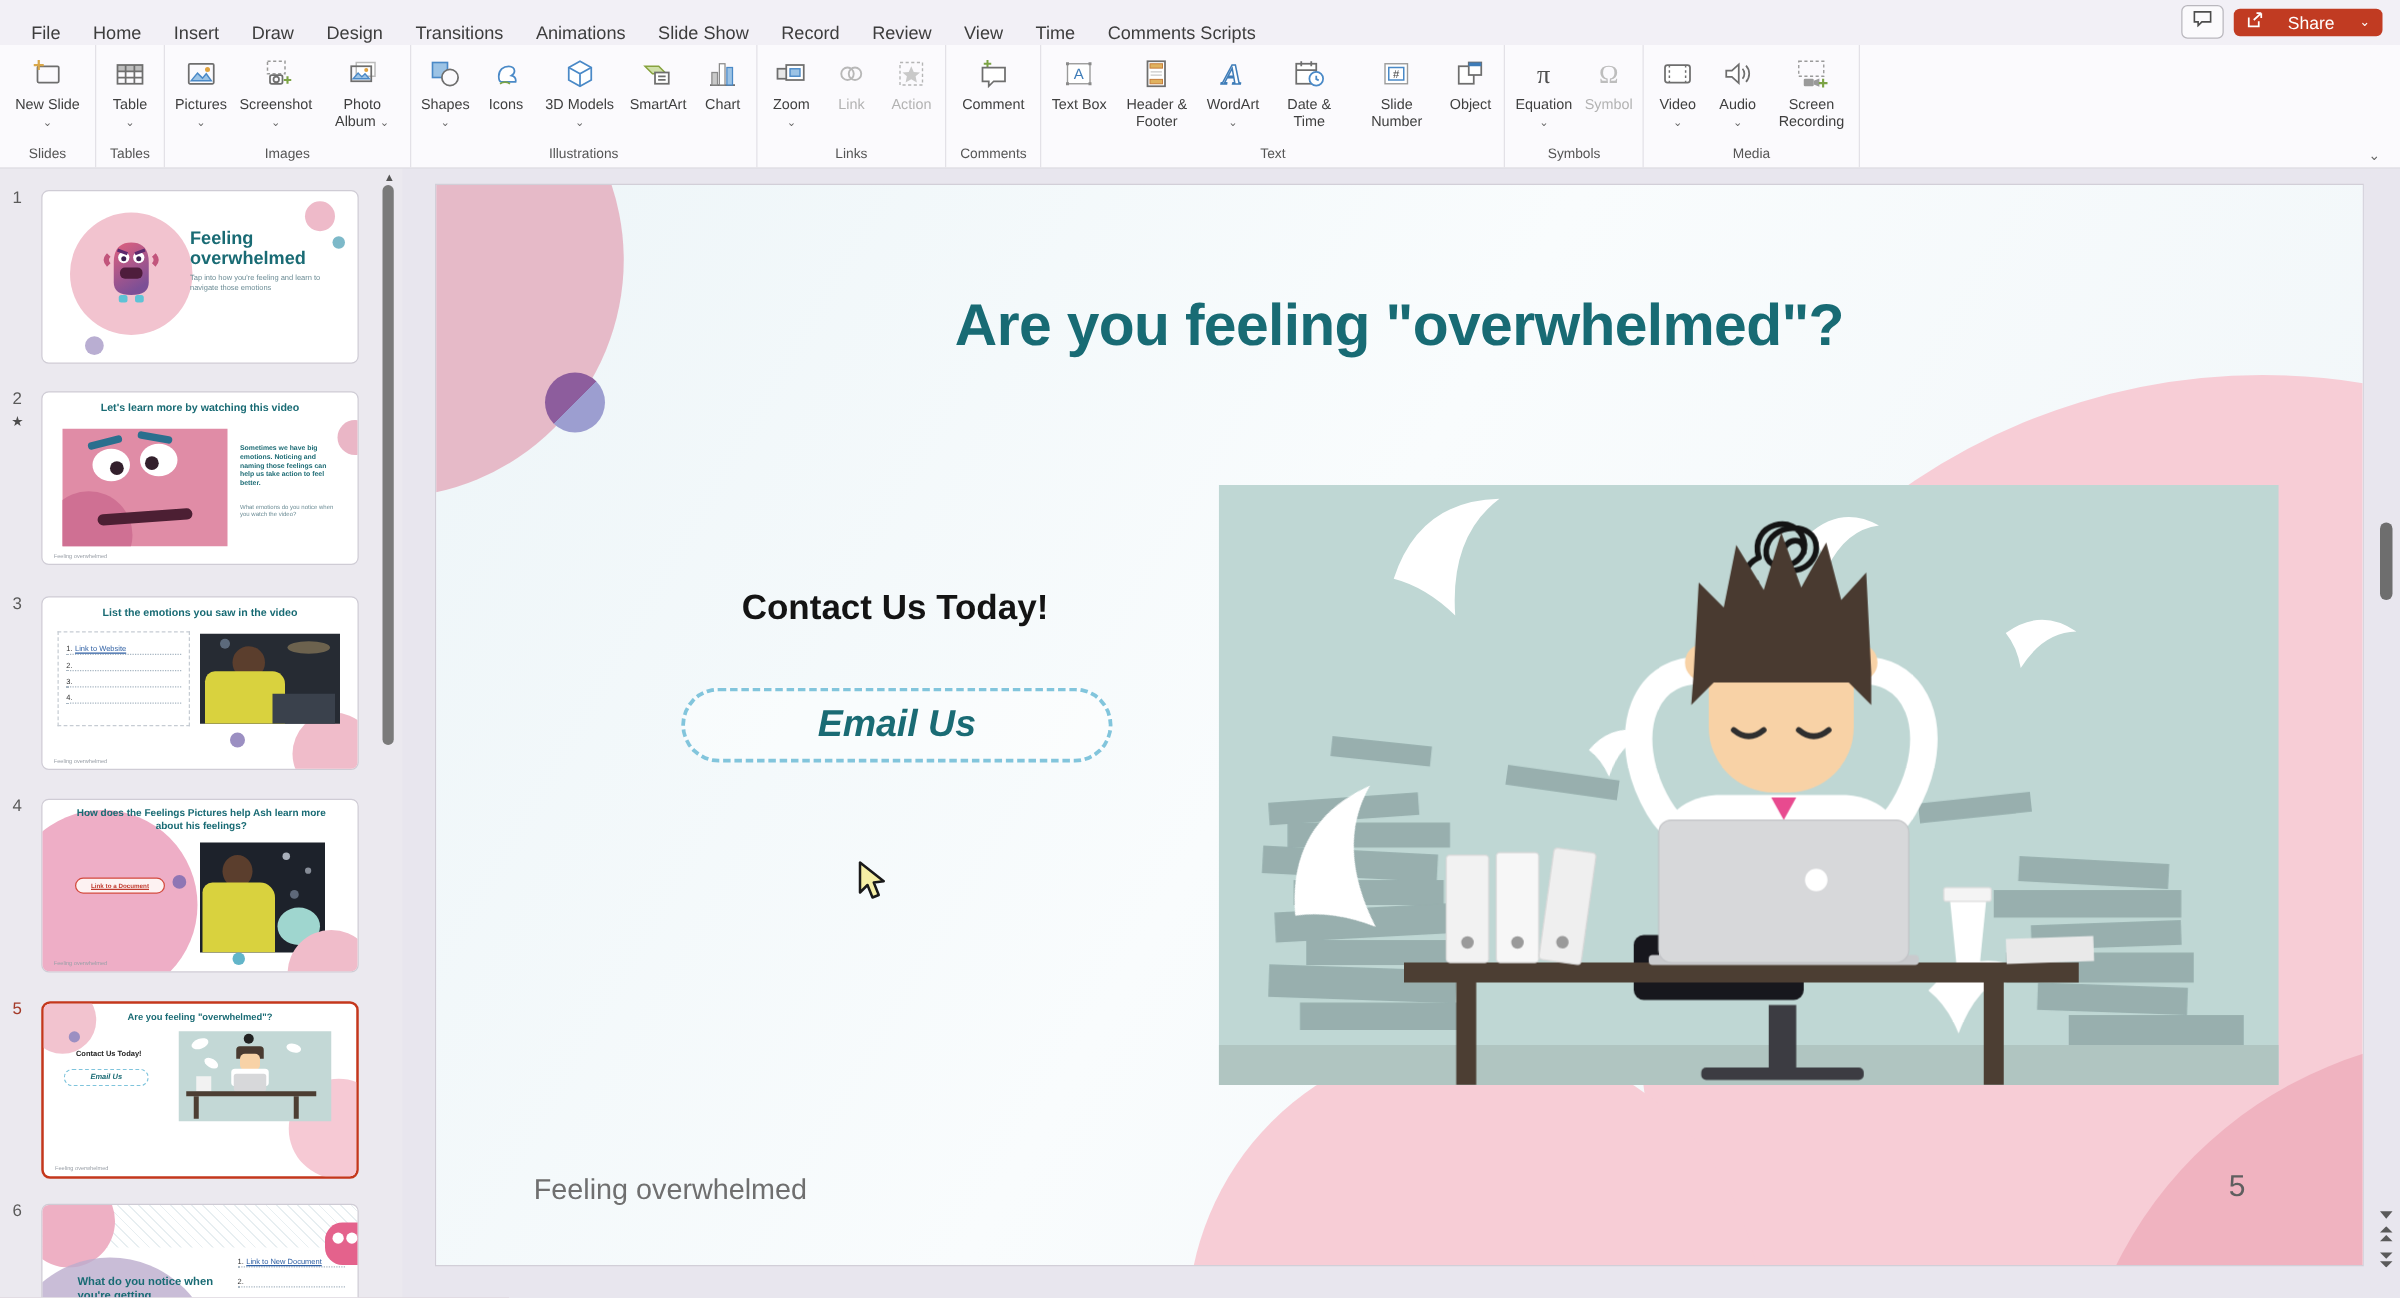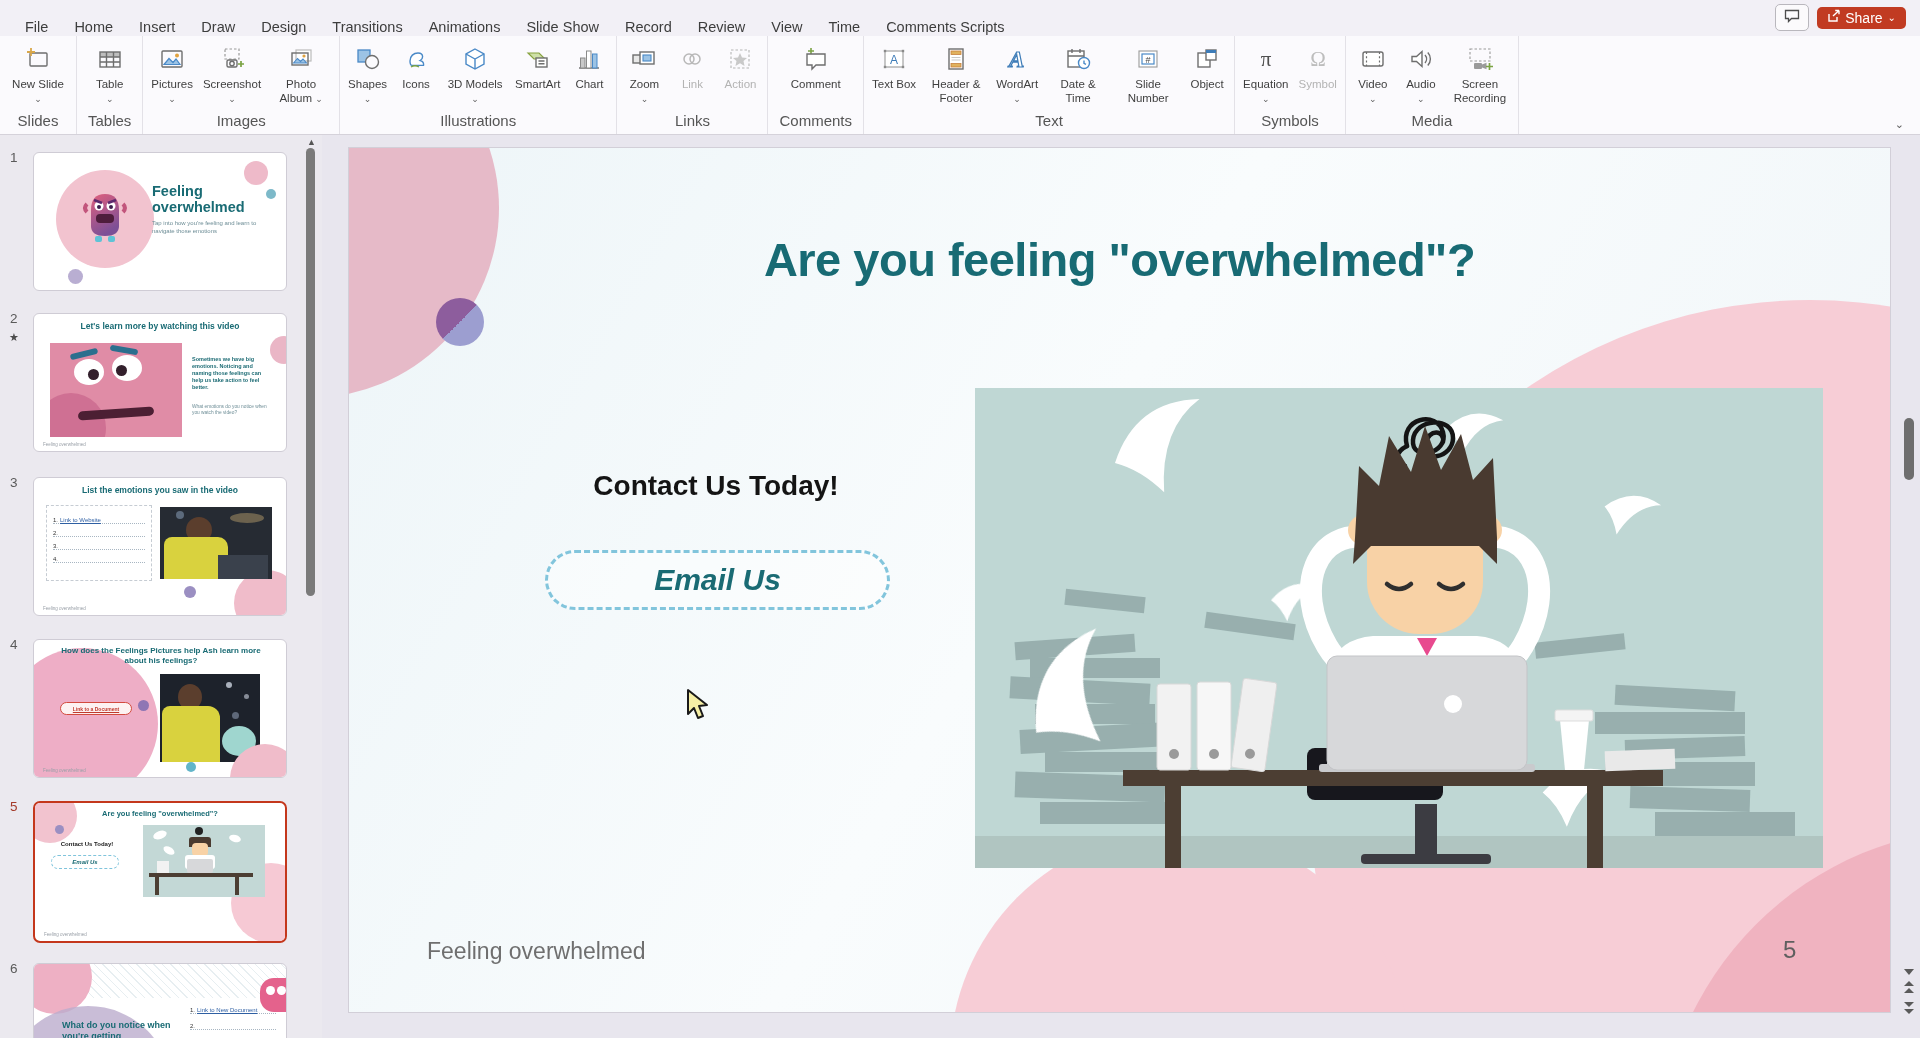--- a/index.html
+++ b/index.html
@@ -9,34 +9,34 @@
 
   
   .menubar{position:absolute;left:0;top:0;width:1920px;height:36px;background:#f2f0f6;
            display:flex;align-items:stretch;padding-left:12px;}
   .menu-item{padding:0 13px;font-size:14.5px;color:#3d3d3d;line-height:34px;cursor:default;white-space:nowrap;margin-top:10px;}
   .menu-item.active .mtxt{display:inline-block;border-bottom:3px solid #b5371d;padding-bottom:4px;line-height:27px;}
   .top-right{position:absolute;right:14px;top:4px;display:flex;gap:8px;align-items:center;}
   .comment-top-btn{width:34px;height:27px;border:1px solid #b9b7bd;border-radius:5px;background:#fbfafc;
                    display:flex;align-items:center;justify-content:center;}
   .share-btn{height:22px;background:#c13b22;border-radius:5px;color:#fff;display:flex;align-items:center;
-             gap:3px;padding:0 10px;font-size:14px;}
+             gap:18px;padding:0 10px;font-size:14px;}
   .share-chev{font-size:10px;margin-left:2px;}
 
   
   .ribbon{position:absolute;left:0;top:36px;width:1920px;height:99px;background:#fbfafd;
           border-bottom:1px solid #d5d2da;display:flex;}
   .rgroup{display:flex;flex-direction:column;border-right:1px solid #e3e1e7;padding:0 3px;}
   .rbtns{flex:1;display:flex;align-items:flex-start;justify-content:center;padding-top:4px;}
   .rbtn{display:flex;flex-direction:column;align-items:center;padding:3px 5px;border-radius:4px;min-width:48px;max-width:70px;}
   .rbtn .ic{width:32px;height:32px;display:flex;align-items:center;justify-content:center;}
   .rbtn .lbl{font-size:11.5px;color:#3f3f3f;text-align:center;line-height:14px;margin-top:2px;}
   .rbtn.disabled .lbl{color:#b3b3b3;text-align:center;}
   .chev{font-size:9px;color:#5f5f5f;}
-  .glabel{font-size:15px;color:#555;text-align:center;padding:2px 8px 5px;white-space:nowrap;}
+  .glabel{font-size:11px;color:#555;text-align:center;padding:2px 8px 5px;white-space:nowrap;}
   .ribbon-collapse{position:absolute;right:16px;bottom:3px;font-size:11px;color:#5f5f5f;}
 
   
   .workspace{position:absolute;left:0;top:135px;width:1920px;height:903px;background:#e8e6ee;}
 
   
   .thumb-panel{position:absolute;left:0;top:0;width:322px;height:903px;background:#ebe9ef;overflow:hidden;}
   .slide-num{position:absolute;left:10px;font-size:13.5px;color:#5a5a5a;}
   .slide-num.sel{color:#a43a29;}
   .anim-star{position:absolute;left:9px;font-size:11px;color:#4c4c4c;}

